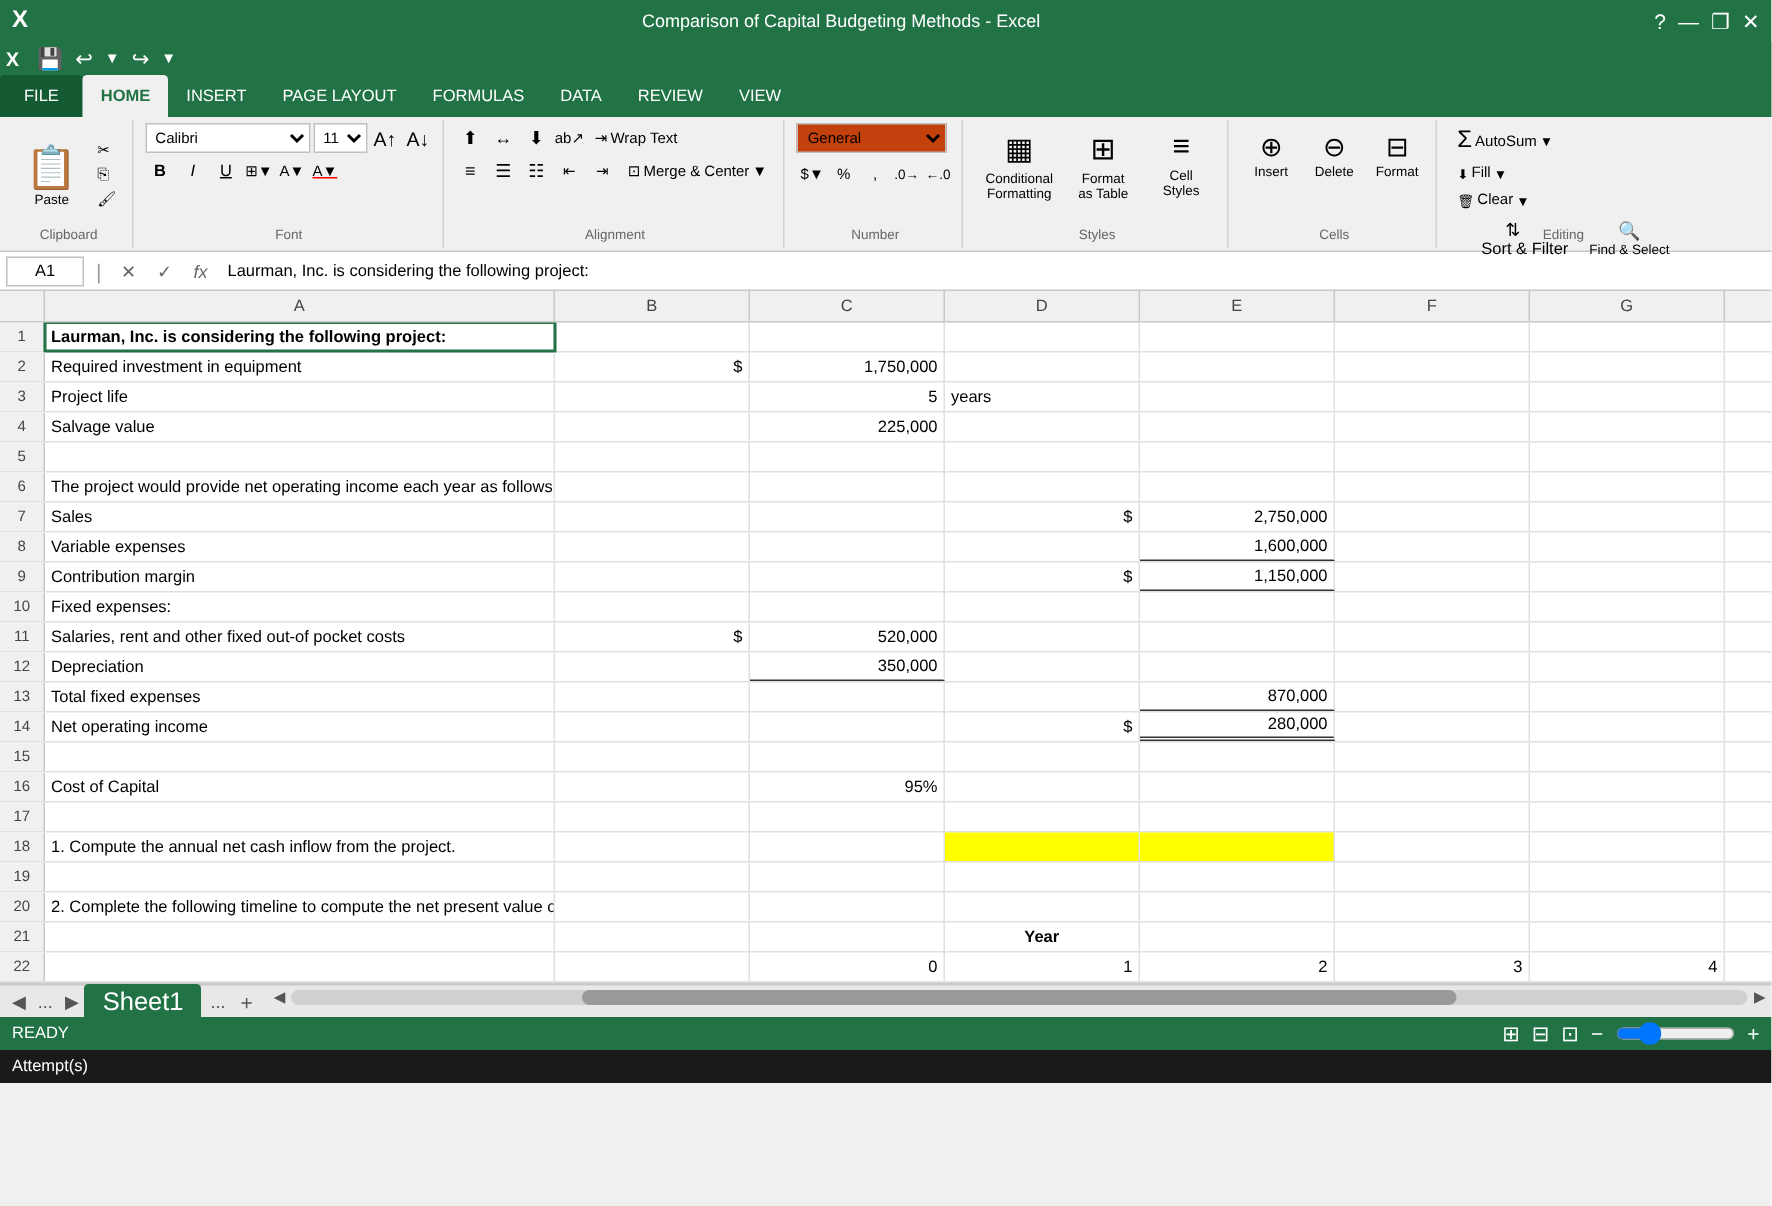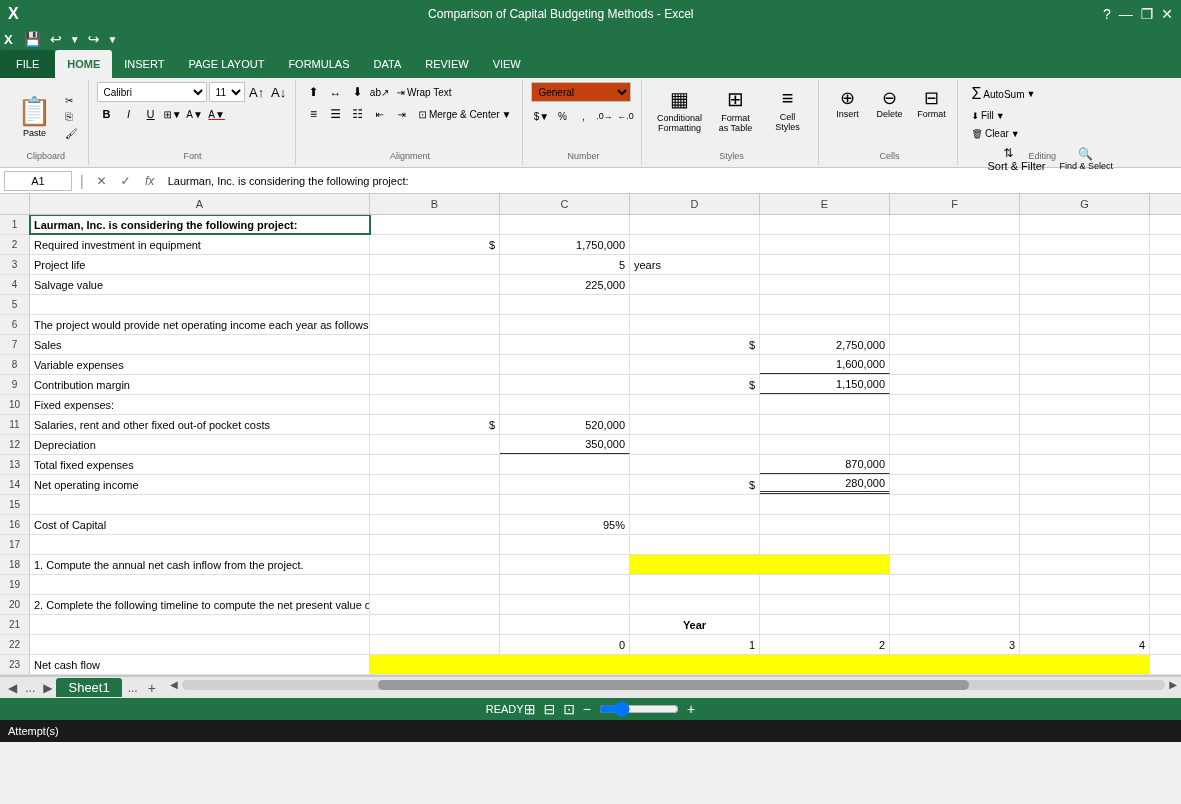--- a/index.html
+++ b/index.html
@@ -255,21 +255,21 @@
     #formula-bar {
       background: white;
       border-bottom: 1px solid #c8c8c8;
       display: flex;
       align-items: center;
       height: 26px;
       padding: 0 4px;
       gap: 4px;
     }
     #cell-ref {
-      width: 68px;
+      width: 52px;
       height: 20px;
       border: 1px solid #c0c0c0;
       font-size: 11px;
       text-align: center;
       padding: 0 4px;
     }
     #formula-divider { color: #999; font-size: 14px; padding: 0 4px; }
     #formula-icons { display: flex; gap: 4px; }
     .formula-icon-btn {
       width: 20px;
@@ -372,41 +372,41 @@
     
     
     #status-bar {
       background: #217346;
       color: white;
       height: 22px;
       display: flex;
       align-items: center;
       padding: 0 8px;
       font-size: 11px;
-      justify-content: center;
+      justify-content: space-between;
     }
     #status-left { display: flex; align-items: center; gap: 12px; }
     #status-right { display: flex; align-items: center; gap: 8px; }
     .status-icon { font-size: 14px; cursor: pointer; }
     
     
     #sheet-tabs-bar {
       background: #e8e8e8;
       border-top: 1px solid #c8c8c8;
       display: flex;
       align-items: center;
       height: 22px;
       padding: 0 4px;
     }
     .sheet-nav { cursor: pointer; padding: 0 4px; font-size: 12px; color: #555; }
     .sheet-tab {
       padding: 2px 12px;
       background: #217346;
       color: white;
-      font-size: 13px;
+      font-size: 17px;
       border-top-left-radius: 3px;
       border-top-right-radius: 3px;
       cursor: pointer;
       margin-right: 2px;
     }
     .sheet-add { cursor: pointer; padding: 0 6px; font-size: 14px; color: #555; }
     
     
     #attempt-bar {
       background: #1a1a1a;
@@ -900,30 +900,20 @@
       <div class="sheet-row">
         <div class="row-num">22</div>
         <div class="cell col-a"></div>
         <div class="cell col-b"></div>
         <div class="cell col-c" style="justify-content: flex-end;">0</div>
         <div class="cell col-d" style="justify-content: flex-end;">1</div>
         <div class="cell col-e" style="justify-content: flex-end;">2</div>
         <div class="cell col-f" style="justify-content: flex-end;">3</div>
         <div class="cell col-g" style="justify-content: flex-end;">4</div>
       </div>
-      <div class="sheet-row">
-        <div class="row-num">23</div>
-        <div class="cell col-a">Net cash flow</div>
-        <div class="cell col-b" style="background: rgb(255, 255, 0);"></div>
-        <div class="cell col-c" style="background: rgb(255, 255, 0);"></div>
-        <div class="cell col-d" style="background: rgb(255, 255, 0);"></div>
-        <div class="cell col-e" style="background: rgb(255, 255, 0);"></div>
-        <div class="cell col-f" style="background: rgb(255, 255, 0);"></div>
-        <div class="cell col-g" style="background: rgb(255, 255, 0);"></div>
-      </div>
     </div>
 </div>
 
 <div style="display:flex; background:#e8e8e8; border-top:1px solid #c8c8c8;">
   <div id="sheet-tabs-bar" style="flex:0 0 auto;">
     <span class="sheet-nav">◀</span>
     <span class="sheet-nav">...</span>
     <span class="sheet-nav">▶</span>
     <div class="sheet-tab">
       <span>Sheet1</span>

